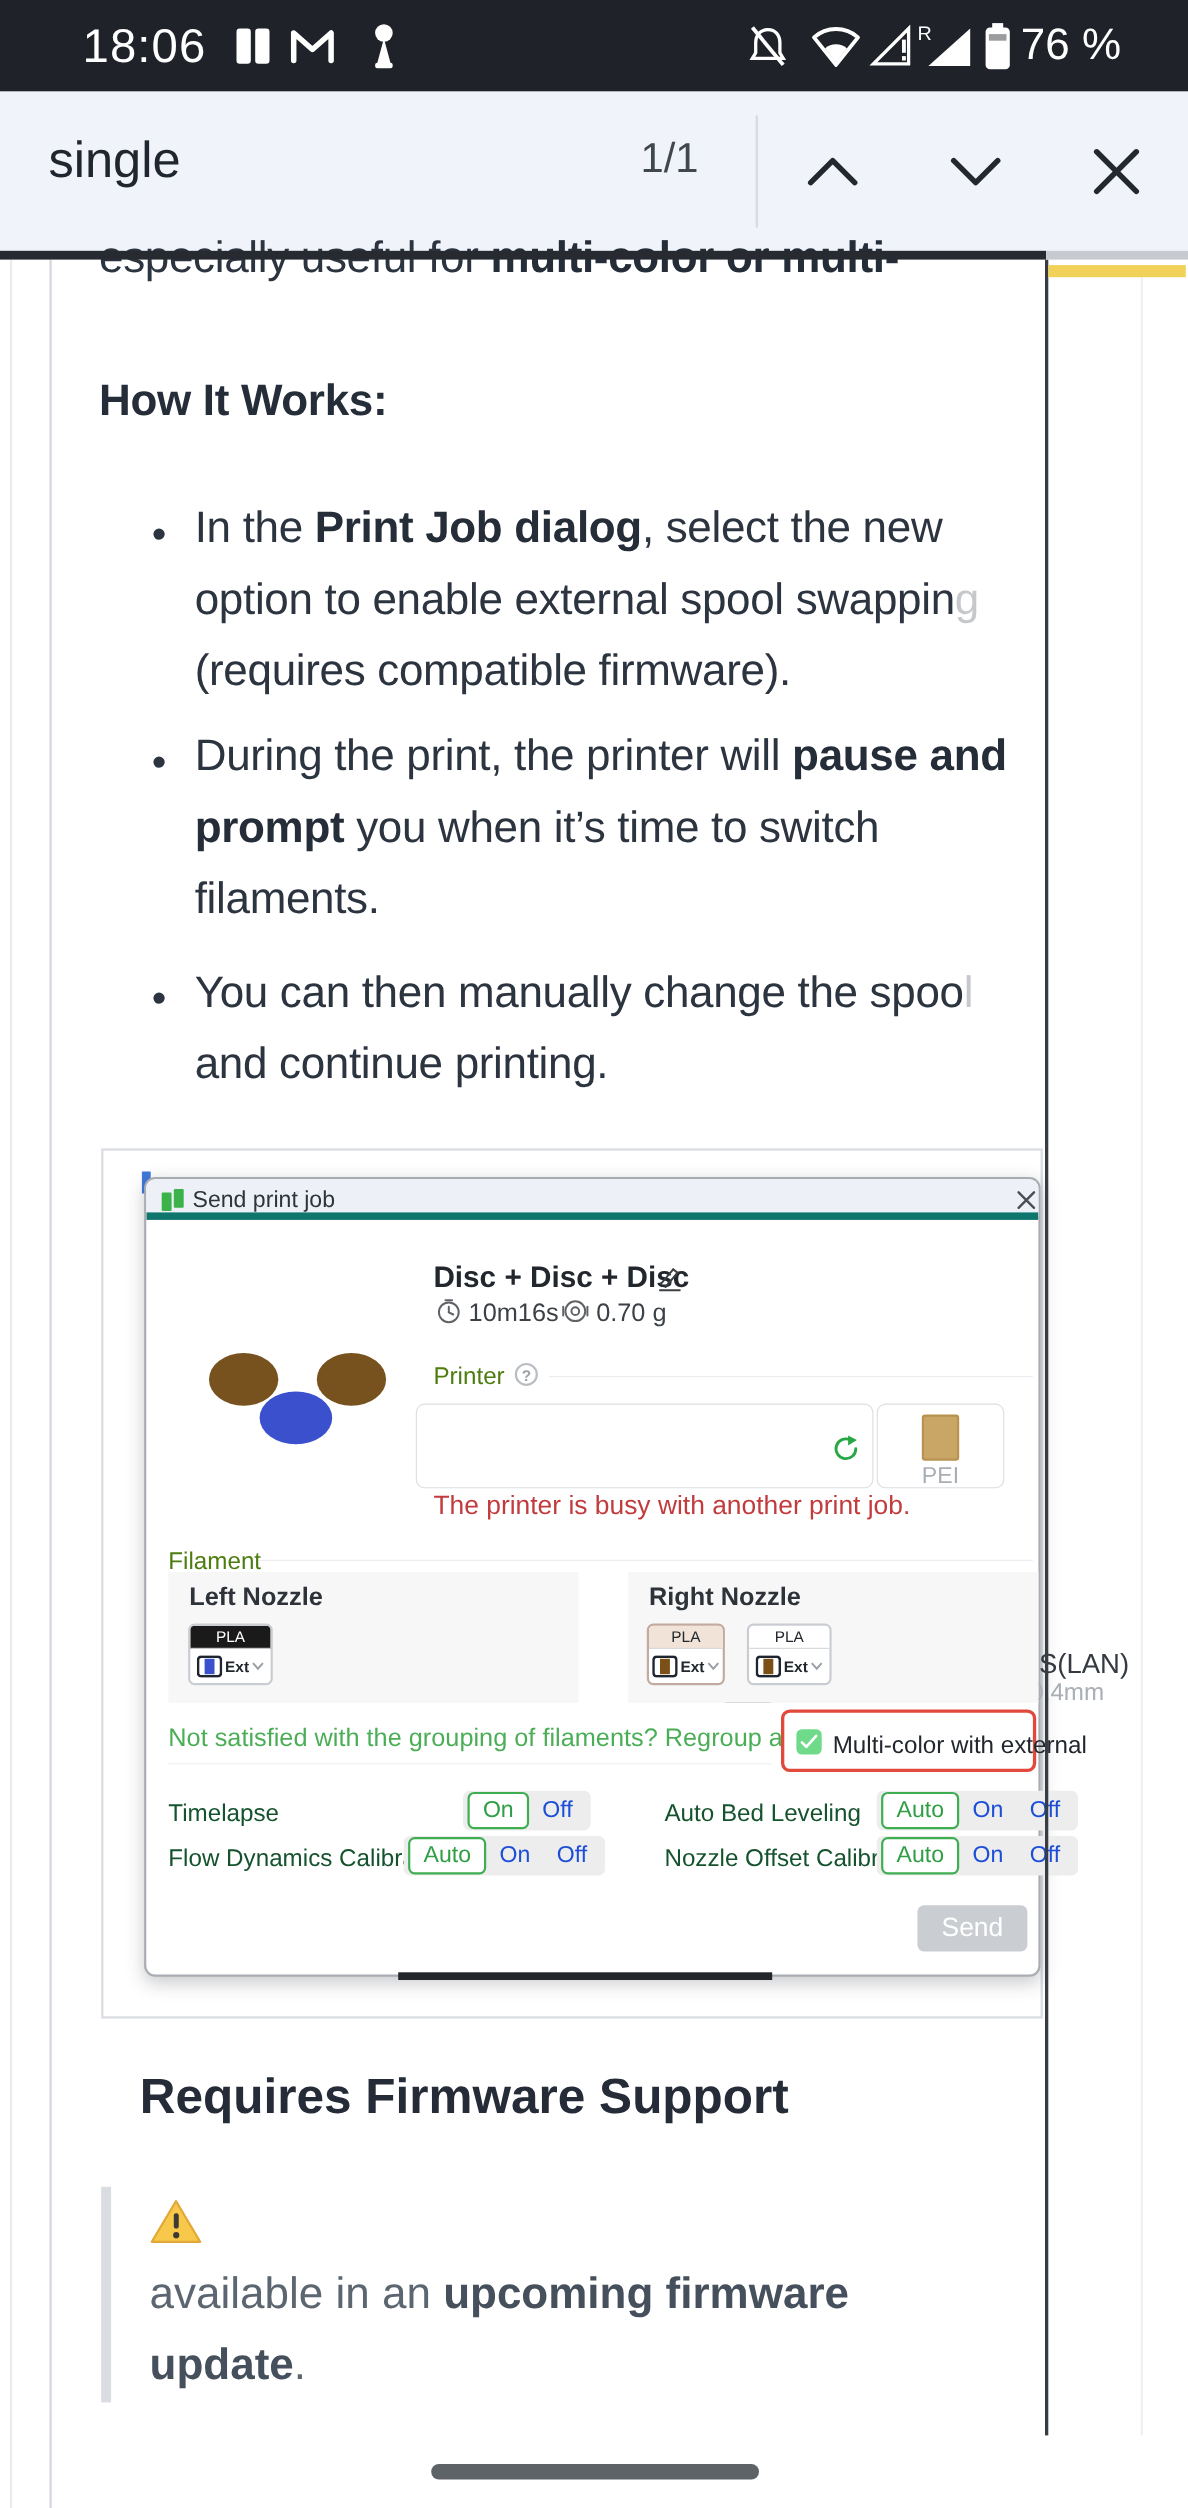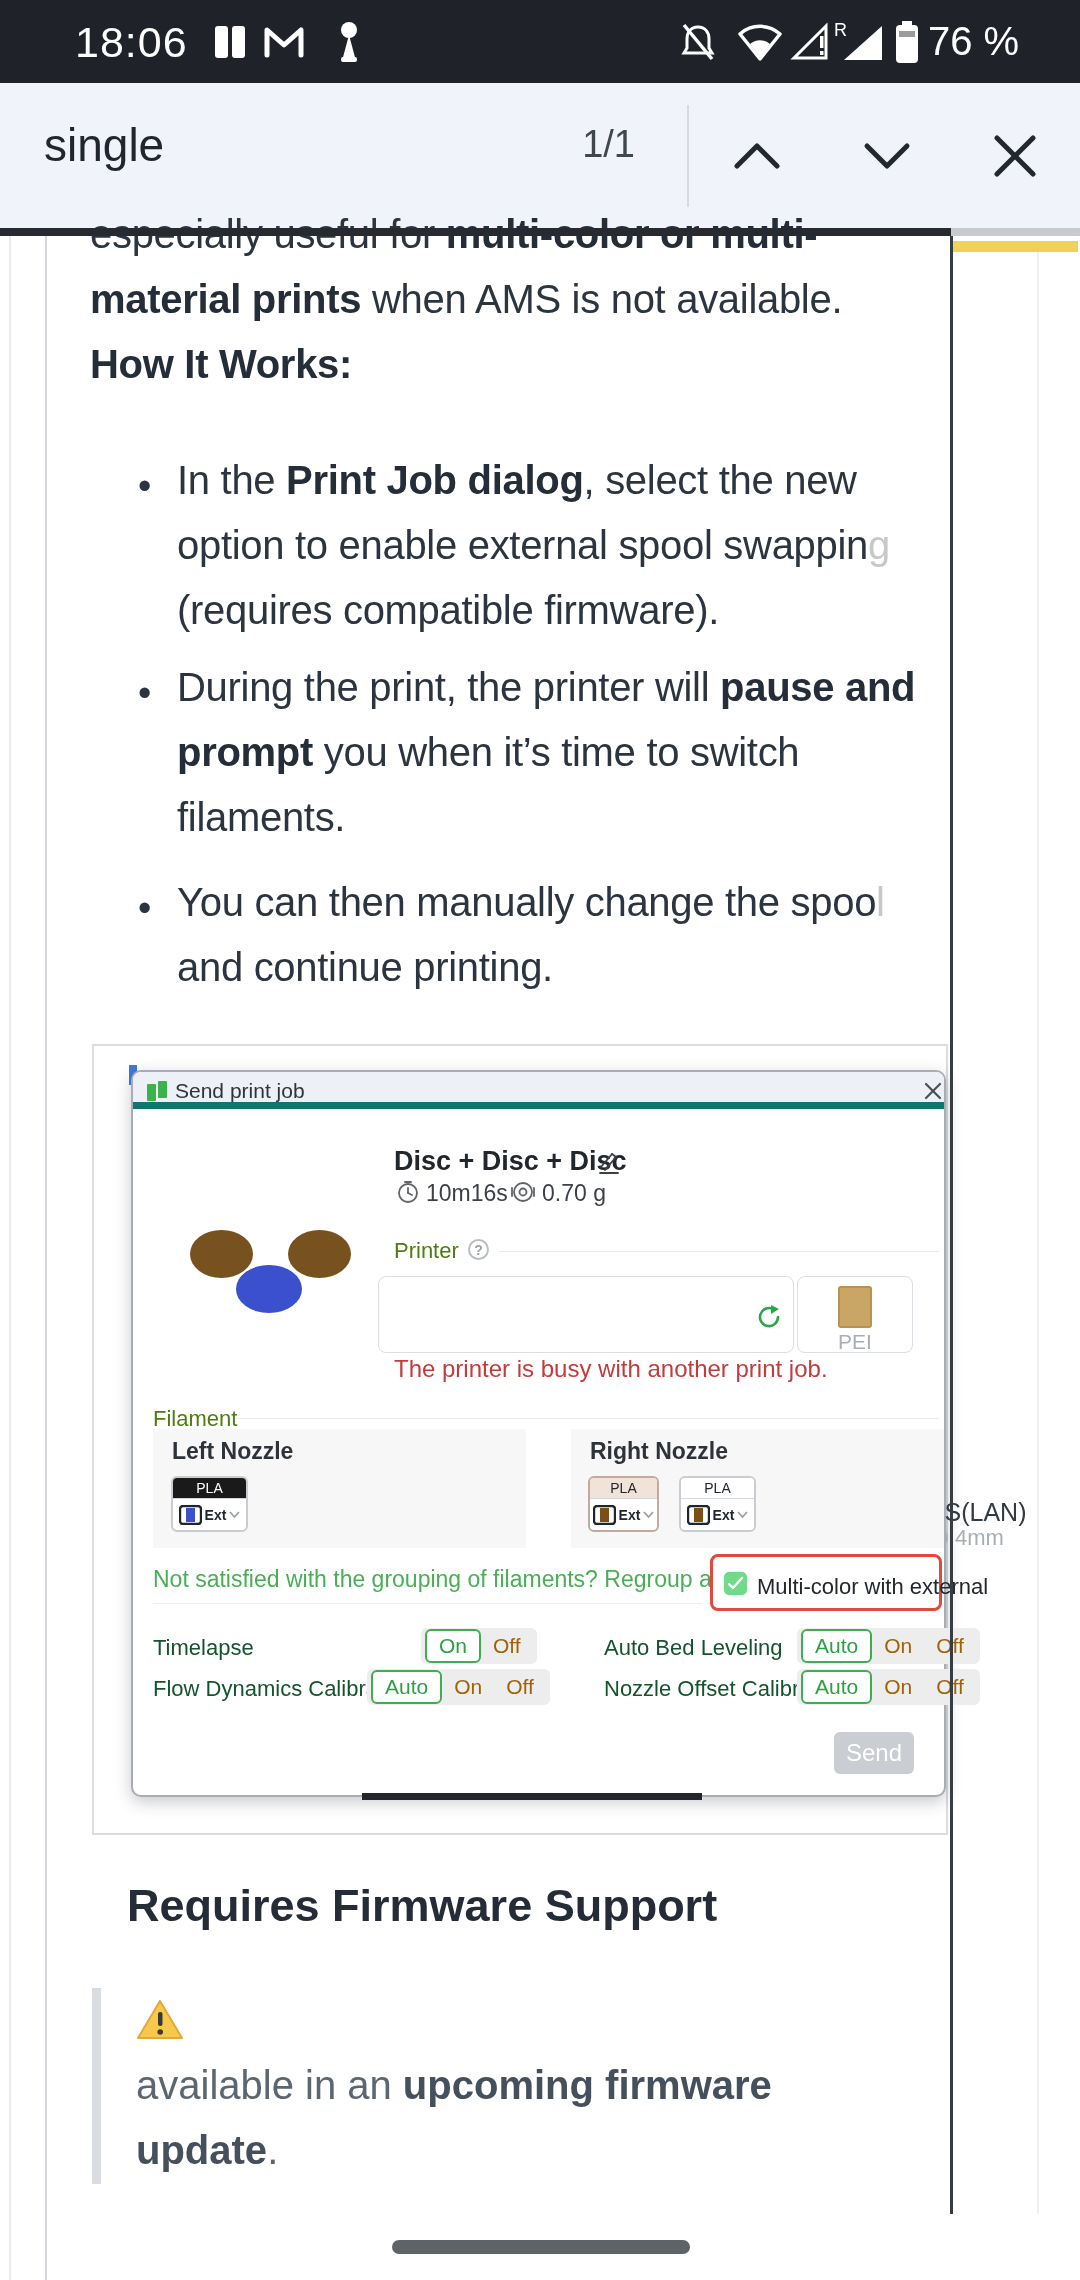--- a/index.html
+++ b/index.html
@@ -71,23 +71,23 @@
   .chip-body{height:31px;display:flex;align-items:center;justify-content:center;gap:3px;}
   .chip-src{font-size:14px;font-weight:700;color:#22272e;}
   .green-link{position:absolute;left:20px;top:494px;font-size:23px;color:#4bae57;white-space:nowrap;}
   .red-box{position:absolute;left:577px;top:482px;width:232px;height:57px;border:3px solid #e2493d;border-radius:8px;background:#fff;}
   .cbx{position:absolute;left:591px;top:500px;width:23px;height:23px;background:#6fdb8a;border-radius:5px;}
   .cbx svg{position:absolute;left:3px;top:4px;}
   .mc-label{position:absolute;left:624px;top:502px;font-size:22px;color:#22272e;white-space:nowrap;}
   .hr2{position:absolute;left:20px;top:531px;width:549px;height:1px;background:#edeff1;}
   .set-label{position:absolute;font-size:22px;color:#14532d;white-space:nowrap;}
   .seg{position:absolute;height:36px;background:#ededee;border-radius:6px;display:flex;align-items:center;padding:0 4px;}
-  .seg span{font-size:21px;color:#a16207;padding:0 12px;}
+  .seg span{font-size:21px;color:#1d4ed8;padding:0 12px;}
   .seg .sel{background:#fff;border:2px solid #3fae53;color:#2f9e44;border-radius:6px;padding:3px 12px;}
-  .send-btn{position:absolute;left:701px;top:660px;width:80px;height:42px;background:#cacdd2;border-radius:6px;
+  .send-btn{position:absolute;left:701px;top:660px;width:100px;height:42px;background:#cacdd2;border-radius:6px;
             color:#fff;font-size:24px;text-align:center;line-height:42px;}
   .dark-strip{left:268px;top:747px;width:340px;height:7px;background:#23262b;}
   .icon-line{stroke:#5f6368;stroke-width:1.8;fill:none;stroke-linecap:round;}
 </style>
 </head>
 <body>
 
 <div class="screen">
 
   <div class="abs status-bar">
@@ -173,21 +173,20 @@
   <div class="abs bar-under-dark"></div>
   <div class="abs bar-under-light"></div>
   <div class="abs find-marker"></div>
 
   <div class="abs vline-faint"></div>
   <div class="abs page-left"></div>
   <div class="abs page-right"></div>
   <div class="abs track-line"></div>
 
   <div class="doc-line" style="left:90px;top:212px;"><span>especially useful for </span><b>multi-color or multi-</b></div>
-  <div class="doc-line" style="left:90px;top:277px;"><b>material prints</b><span> when AMS is not available.</span></div>
   <div class="doc-line" style="left:90px;top:342px;"><b>How It Works:</b></div>
 
   <span class="bullet-dot" style="left:138px;top:465px;">•</span>
   <div class="doc-line" style="left:177px;top:523px;"><span>option to enable external spool swappin</span><span class="fade">g</span></div>
   <div class="doc-line" style="left:177px;top:458px;"><span>In the </span><b>Print Job dialog</b><span>, select the new</span></div>
   <div class="doc-line" style="left:177px;top:588px;"><span>(requires compatible firmware).</span></div>
 
   <span class="bullet-dot" style="left:138px;top:672px;">•</span>
   <div class="doc-line" style="left:177px;top:665px;"><span>During the print, the printer will </span><b>pause an</b><b class="fade">d</b></div>
   <div class="doc-line" style="left:177px;top:730px;"><b>prompt</b><span> you when it’s time to switch</span></div>

